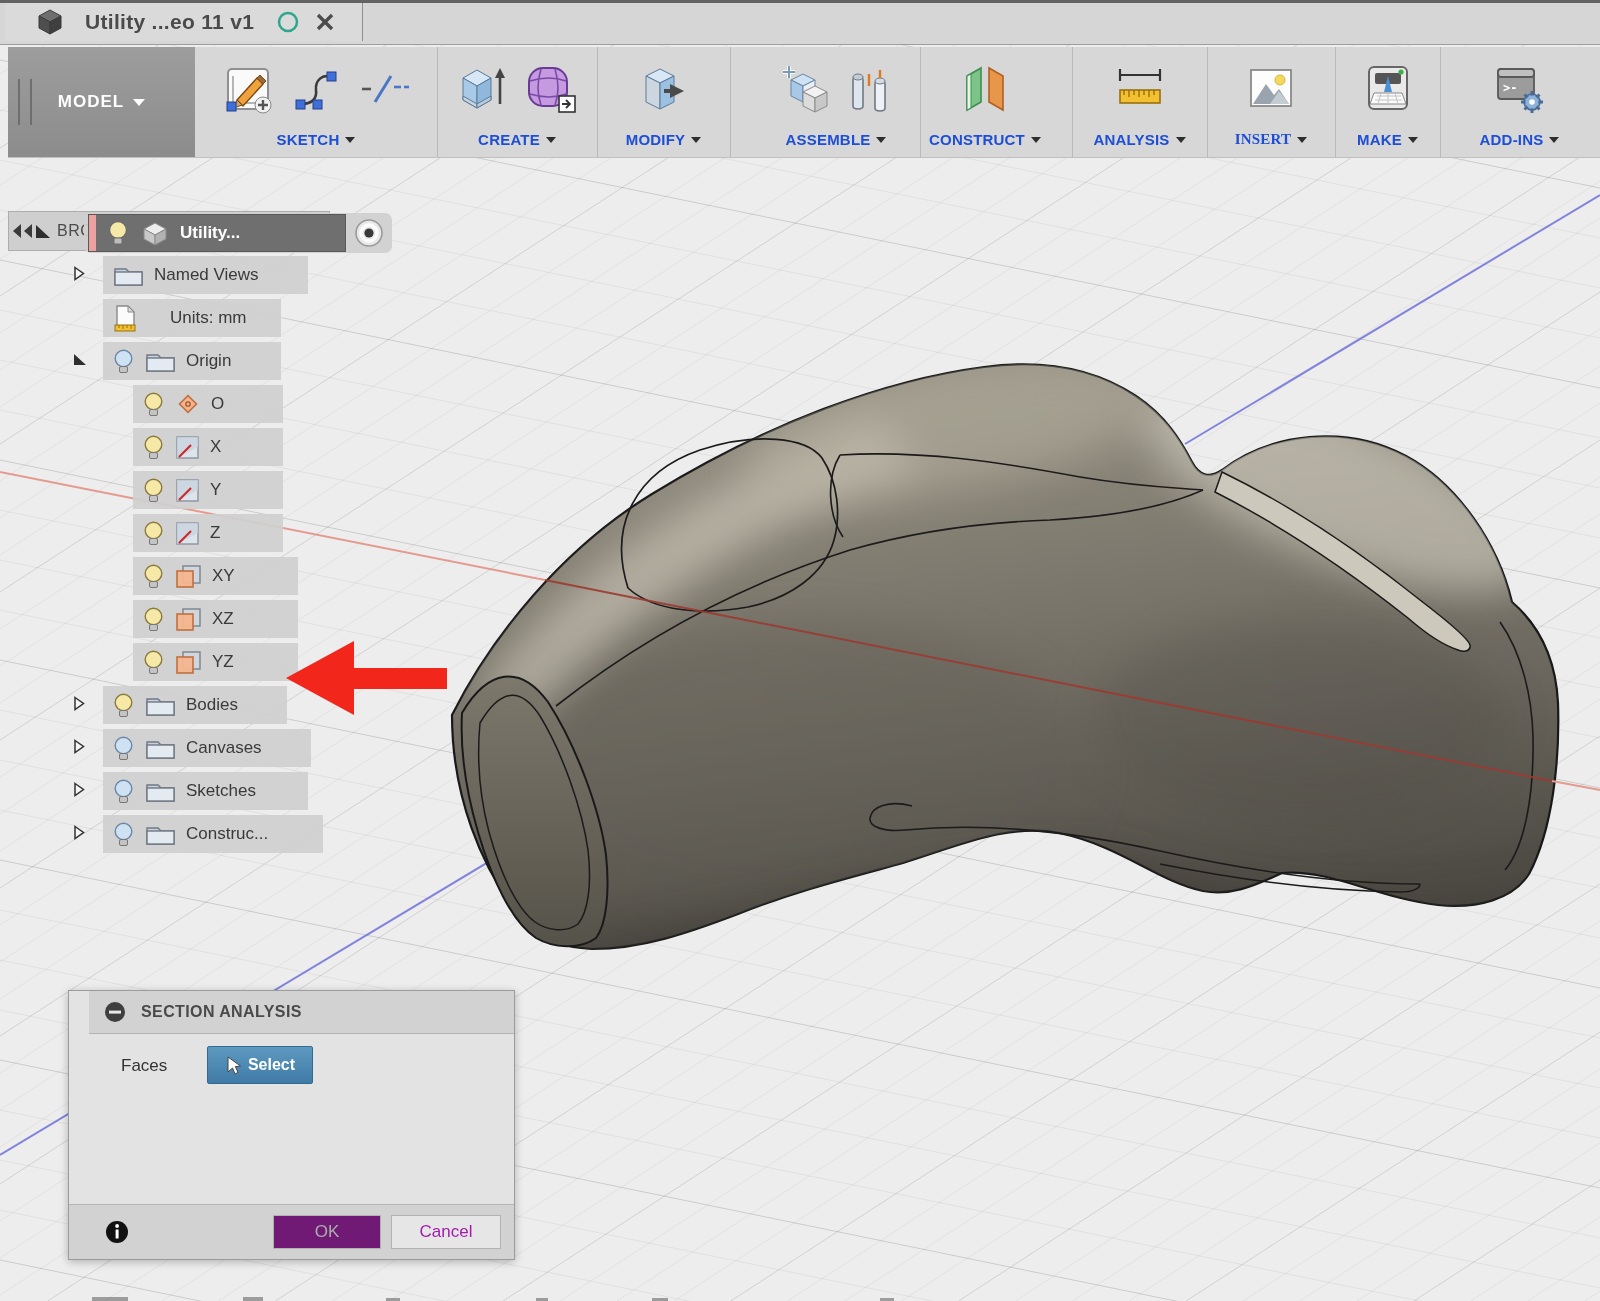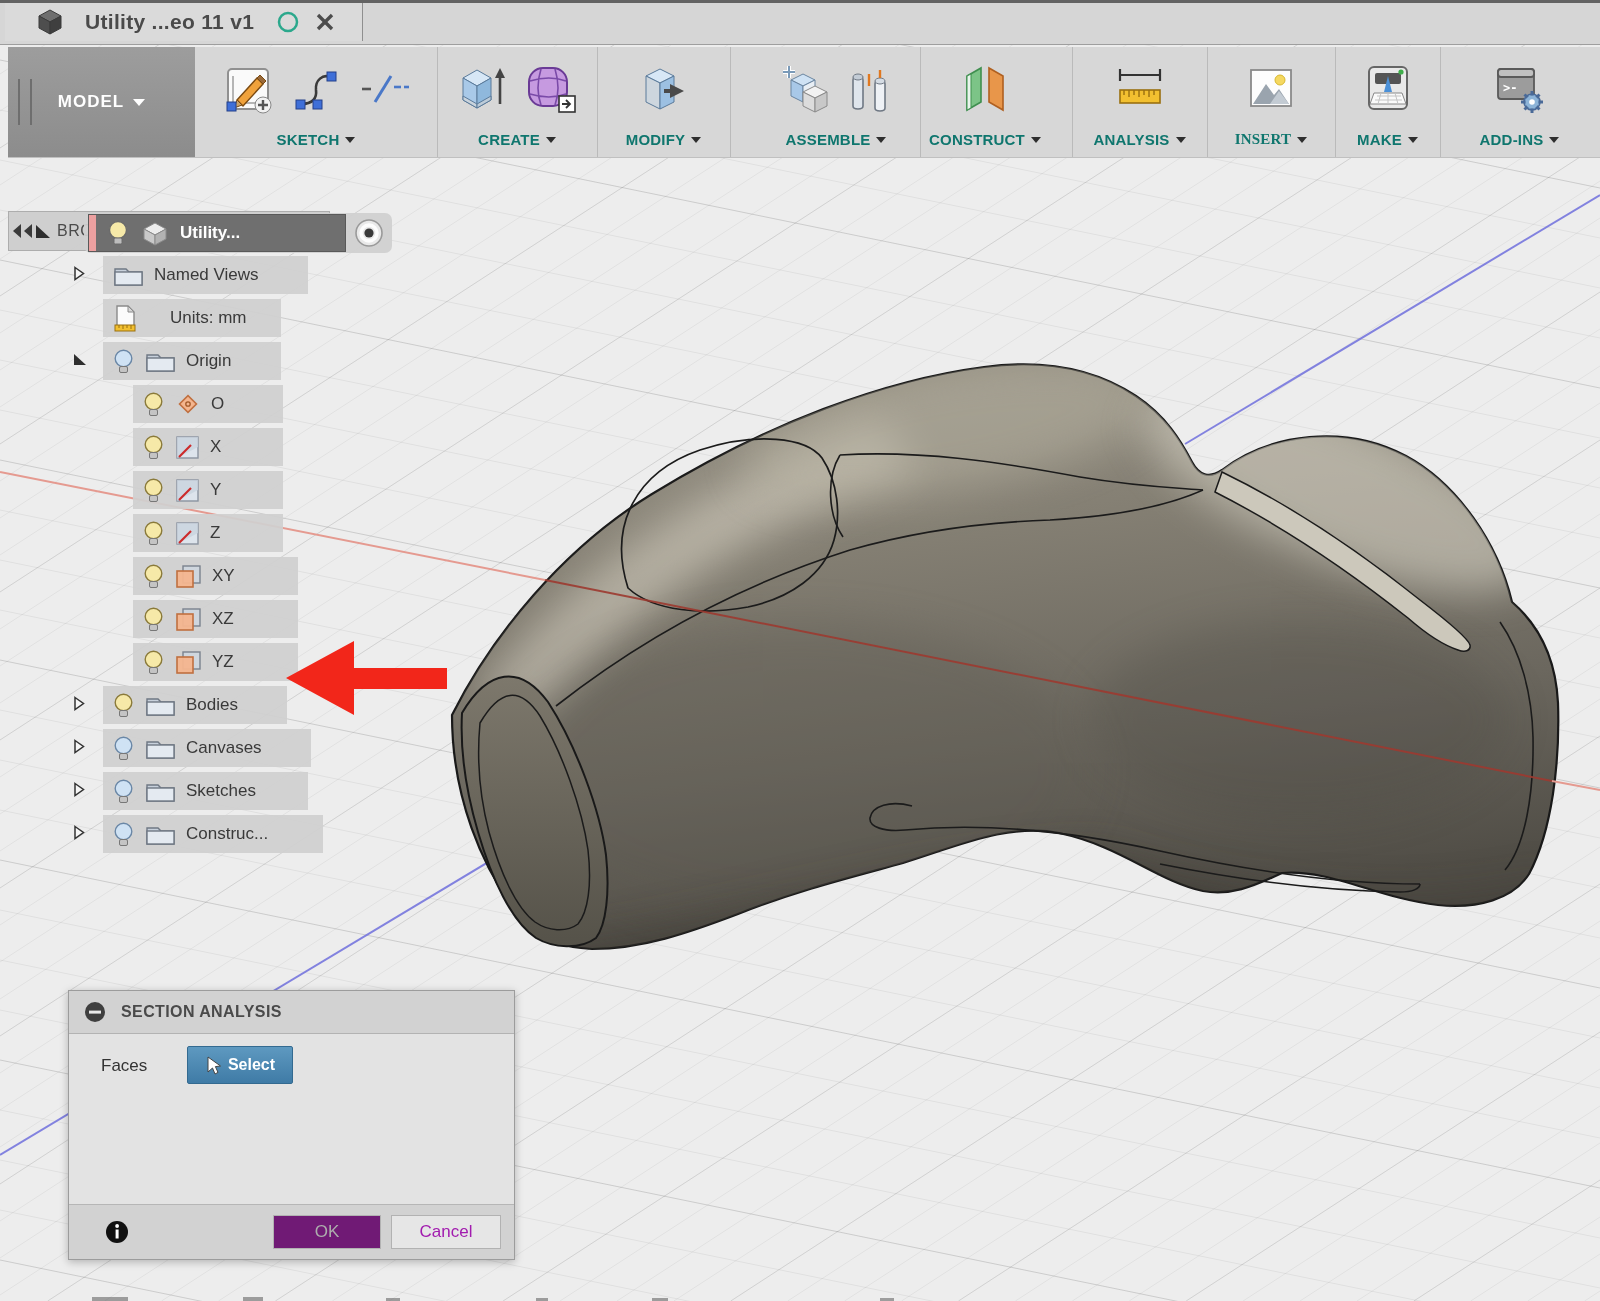--- a/index.html
+++ b/index.html
@@ -22,39 +22,39 @@
              background:linear-gradient(#9d9d9d,#8c8c8c);display:flex;align-items:center;justify-content:center;}
   #model-btn .grip{position:absolute;left:10px;top:32px;width:10px;height:46px;
       border-left:2px solid #6e6e6e;border-right:2px solid #6e6e6e;}
   #model-btn span{color:#fff;font-size:17px;font-weight:bold;letter-spacing:1px;}
   .caret{display:inline-block;width:0;height:0;border-left:6px solid transparent;
          border-right:6px solid transparent;border-top:7px solid #fff;margin-left:9px;}
   .caret.dark{border-top-color:#2e2e2e;border-left-width:5px;border-right-width:5px;border-top-width:6px;margin-left:6px;}
   .tgroup{position:absolute;top:0;height:110px;border-right:1px solid #bababa;
           display:flex;flex-direction:column;align-items:center;justify-content:space-between;}
   .tgroup .icons{display:flex;gap:14px;align-items:center;flex:1;}
-  .tgroup .glabel{font-size:15px;font-weight:bold;color:#0f766e;margin-bottom:9px;display:flex;align-items:center;letter-spacing:.2px;}
+  .tgroup .glabel{font-size:15px;font-weight:bold;color:#1d4ed8;margin-bottom:9px;display:flex;align-items:center;letter-spacing:.2px;}
   #browser-header{position:absolute;left:8px;top:163px;width:322px;height:40px;
       background:rgba(206,206,206,.95);border:1px solid #adadad;box-sizing:border-box;
       display:flex;align-items:center;z-index:5;margin-top:48px;}
   #browser-header .htitle{font-size:16px;color:#4b4b4b;letter-spacing:.5px;margin-left:14px;}
   .brow{position:absolute;height:38px;background:rgba(208,208,208,.93);display:flex;
         align-items:center;gap:9px;padding-left:9px;box-sizing:border-box;z-index:5;}
   .brow .lbl{font-size:17px;color:#3a3a3a;white-space:nowrap;}
   .exp{position:absolute;z-index:5;}
   #root-row{position:absolute;left:84px;top:213px;width:308px;height:40px;
             background:rgba(208,208,208,.93);z-index:5;border-radius:7px;}
   #root-sel{position:absolute;left:4px;top:1px;width:258px;height:38px;background:#6f6f6f;
             border:1px solid #595959;box-sizing:border-box;display:flex;align-items:center;gap:10px;}
   #root-sel .pink{width:7px;height:36px;background:#eda0a0;}
   #root-sel .lbl{font-size:17px;color:#fff;font-weight:bold;}
   #root-radio{position:absolute;right:8px;top:5px;}
   
   #dialog{position:absolute;left:68px;top:990px;width:447px;height:270px;z-index:7;
-          background:#e3e3e3;border:1px solid #9c9c9c;box-shadow:0 2px 8px rgba(0,0,0,.25);box-sizing:border-box;}
+          background:#e3e3e3;border:1px solid #9c9c9c;box-shadow:0 2px 8px rgba(0,0,0,.25);box-sizing:border-box;padding-left:20px;}
   #dlg-header{height:42px;background:#d2d2d2;border-bottom:1px solid #b3b3b3;display:flex;align-items:center;}
   #dlg-title{font-size:16px;font-weight:bold;color:#4a4a4a;letter-spacing:.4px;margin-left:14px;}
   #dlg-body{position:relative;height:172px;}
   #faces-label{position:absolute;left:32px;top:22px;font-size:17px;color:#333;}
   #select-btn{position:absolute;left:118px;top:12px;width:104px;height:36px;
       background:linear-gradient(#5e99c0,#3f7ba6);border:1px solid #336a90;border-radius:2px;
       display:flex;align-items:center;justify-content:center;gap:6px;color:#fff;
       font-size:16px;font-weight:bold;}
   #dlg-footer{position:absolute;left:0;bottom:0;width:100%;height:55px;background:#d2d2d2;
       border-top:1px solid #b6b6b6;display:flex;align-items:center;box-sizing:border-box;}

